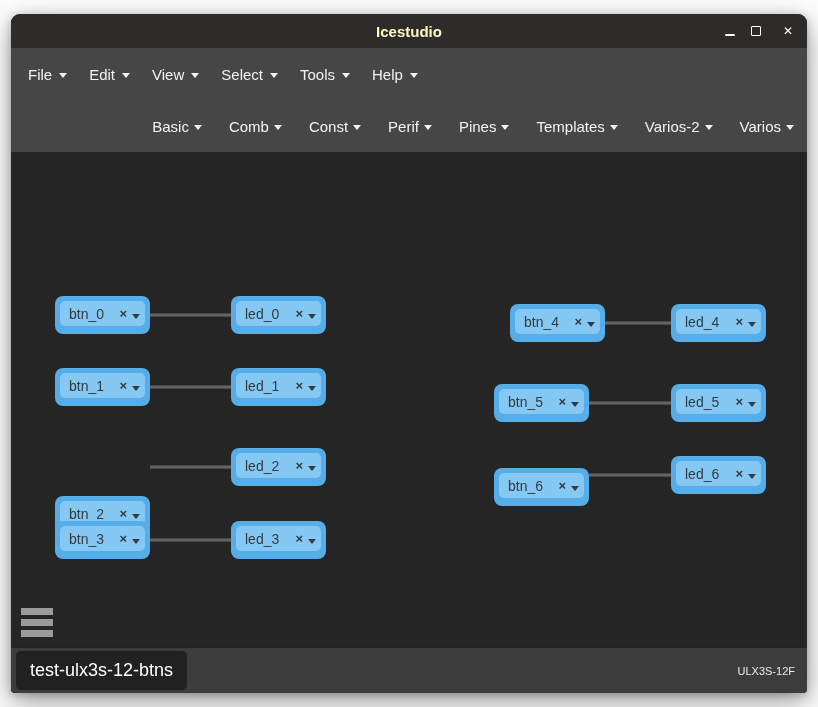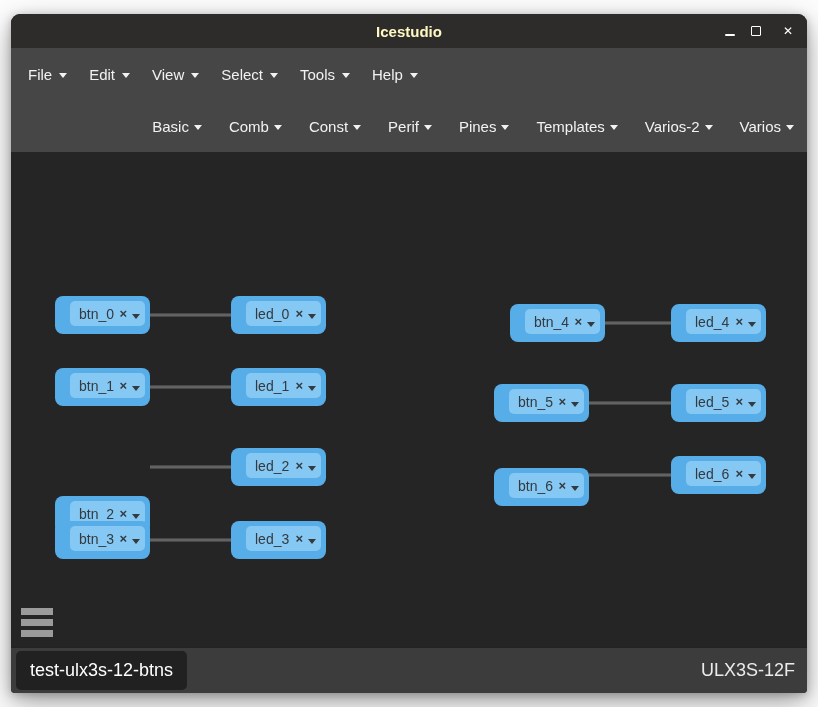--- a/index.html
+++ b/index.html
@@ -53,21 +53,21 @@
   }
   
   .canvas { flex:1; background:#262525; position:relative; }
   .wire {
     position:absolute; height:4px; z-index:1;
     background:linear-gradient(180deg,#3a3a3a 0%,#707070 50%,#3a3a3a 100%);
   }
   .block {
     position:absolute; width:95px; height:38px; z-index:2;
     background:#57ade8; border-radius:8px;
-    padding:5px 5px 8px 15px; box-sizing:border-box;
+    padding:5px 5px 8px 5px; box-sizing:border-box;
     cursor:move;
   }
   .block-inner {
     background:#85c8f3; border-radius:5px; height:25px;
     display:flex; align-items:center; padding:0 5px 0 9px; gap:5px;
   }
   .block-label { font-size:14px; color:#343a3f; margin-right:auto; }
   .block-close { font-size:13px; font-weight:bold; color:#343a3f; line-height:1; cursor:pointer; }
   .block-caret {
     width:0; height:0;
@@ -82,21 +82,21 @@
   
   .statusbar {
     flex:0 0 46px; background:#3d3c3c; border-top:1px solid #232222;
     display:flex; align-items:center; justify-content:space-between;
     padding:0 12px 0 5px; box-sizing:border-box;
   }
   .project-btn {
     background:#212121; color:#ffffff; font-size:18px;
     padding:9px 14px; border-radius:5px; cursor:pointer;
   }
-  .board { color:#ebebeb; font-size:18px; }
+  .board { color:#ebebeb; font-size:11px; }
 </style>
 </head>
 <body>
 
 <div class="window">
 
   <div class="titlebar">
     <div class="title">Icestudio</div>
     <div class="controls">
       <span class="ctrl ctrl-min">

